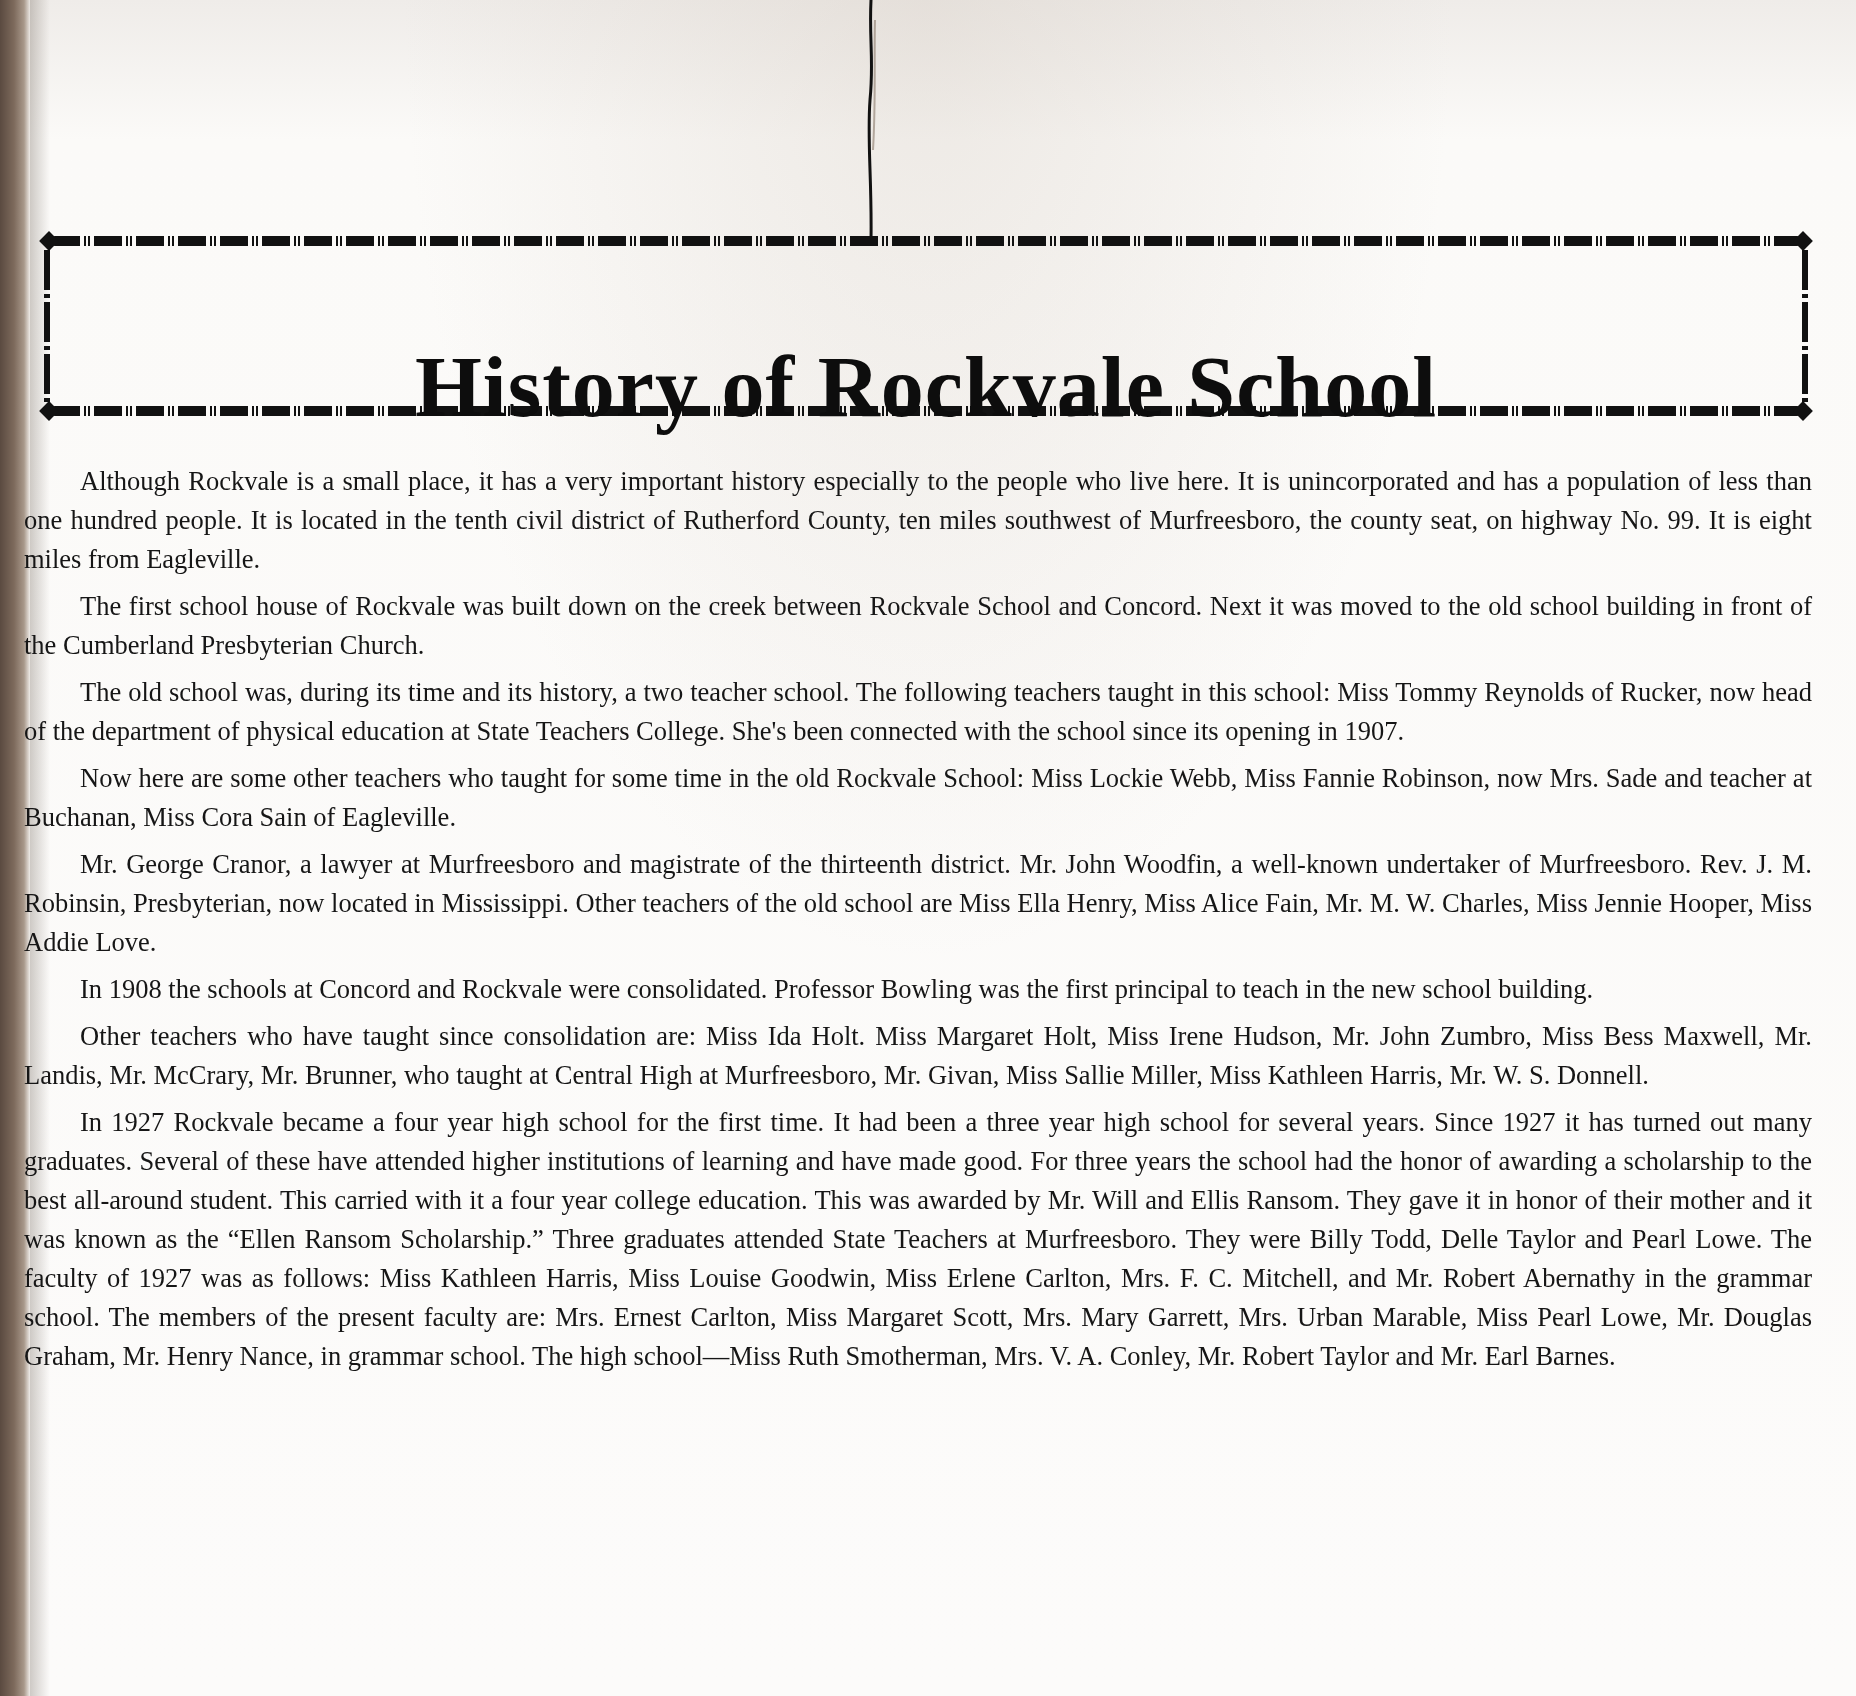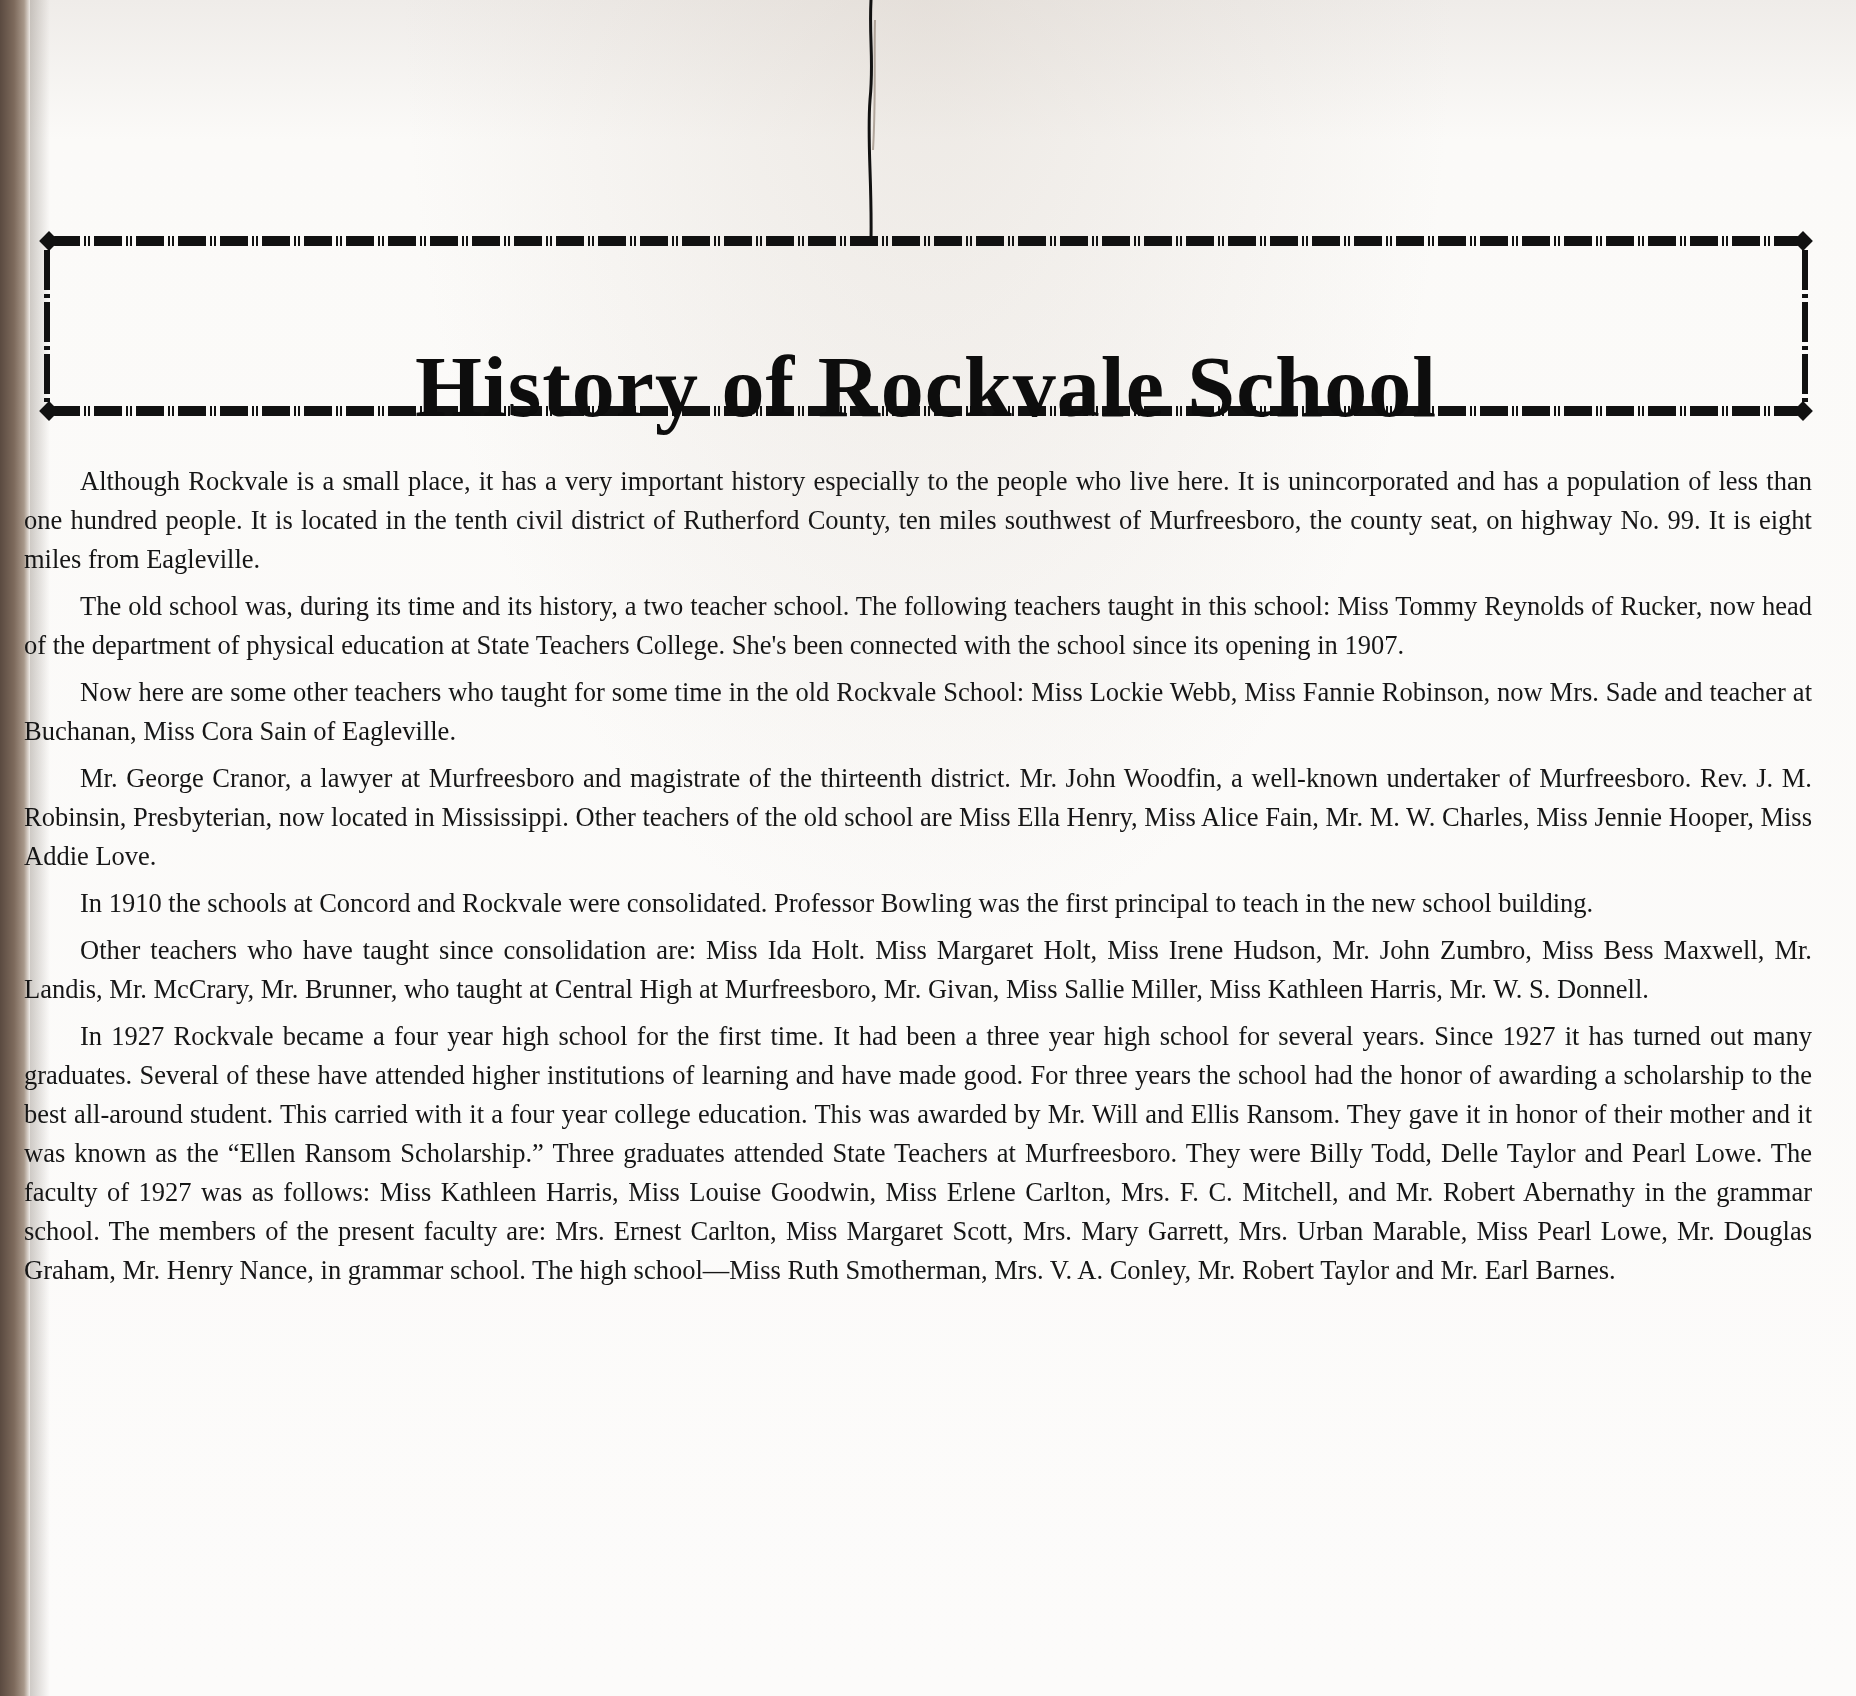--- a/index.html
+++ b/index.html
@@ -98,20 +98,21 @@
     <div class="border-v right"></div>
     <div class="corner tl"></div>
     <div class="corner tr"></div>
     <div class="corner bl"></div>
     <div class="corner br"></div>
     <h1 class="title">History of Rockvale School</h1>
   </div>
 
   <div class="body">
     <p class="para">Although Rockvale is a small place, it has a very important history especially to the people who live here. It is unincorporated and has a population of less than one hundred people. It is located in the tenth civil district of Rutherford County, ten miles southwest of Murfreesboro, the county seat, on highway No. 99. It is eight miles from Eagleville.</p>
+    <p class="para">The first school house of Rockvale was built down on the creek between Rockvale School and Concord. Next it was moved to the old school building in front of the Cumberland Presbyterian Church.</p>
     <p class="para">The old school was, during its time and its history, a two teacher school. The following teachers taught in this school: Miss Tommy Reynolds of Rucker, now head of the department of physical education at State Teachers College. She's been connected with the school since its opening in 1907.</p>
     <p class="para">Now here are some other teachers who taught for some time in the old Rockvale School: Miss Lockie Webb, Miss Fannie Robinson, now Mrs. Sade and teacher at Buchanan, Miss Cora Sain of Eagleville.</p>
     <p class="para">Mr. George Cranor, a lawyer at Murfreesboro and magistrate of the thirteenth district. Mr. John Woodfin, a well-known undertaker of Murfreesboro. Rev. J. M. Robinsin, Presbyterian, now located in Mississippi. Other teachers of the old school are Miss Ella Henry, Miss Alice Fain, Mr. M. W. Charles, Miss Jennie Hooper, Miss Addie Love.</p>
-    <p class="para">In 1910 the schools at Concord and Rockvale were consolidated. Professor Bowling was the first principal to teach in the new school building.</p>
+    <p class="para">In 1908 the schools at Concord and Rockvale were consolidated. Professor Bowling was the first principal to teach in the new school building.</p>
     <p class="para">Other teachers who have taught since consolidation are: Miss Ida Holt. Miss Margaret Holt, Miss Irene Hudson, Mr. John Zumbro, Miss Bess Maxwell, Mr. Landis, Mr. McCrary, Mr. Brunner, who taught at Central High at Murfreesboro, Mr. Givan, Miss Sallie Miller, Miss Kathleen Harris, Mr. W. S. Donnell.</p>
     <p class="para">In 1927 Rockvale became a four year high school for the first time. It had been a three year high school for several years. Since 1927 it has turned out many graduates. Several of these have attended higher institutions of learning and have made good. For three years the school had the honor of awarding a scholarship to the best all-around student. This carried with it a four year college education. This was awarded by Mr. Will and Ellis Ransom. They gave it in honor of their mother and it was known as the “Ellen Ransom Scholarship.” Three graduates attended State Teachers at Murfreesboro. They were Billy Todd, Delle Taylor and Pearl Lowe. The faculty of 1927 was as follows: Miss Kathleen Harris, Miss Louise Goodwin, Miss Erlene Carlton, Mrs. F. C. Mitchell, and Mr. Robert Abernathy in the grammar school. The members of the present faculty are: Mrs. Ernest Carlton, Miss Margaret Scott, Mrs. Mary Garrett, Mrs. Urban Marable, Miss Pearl Lowe, Mr. Douglas Graham, Mr. Henry Nance, in grammar school. The high school—Miss Ruth Smotherman, Mrs. V. A. Conley, Mr. Robert Taylor and Mr. Earl Barnes.</p>
   </div>
 </div>
 
 </body></html>

